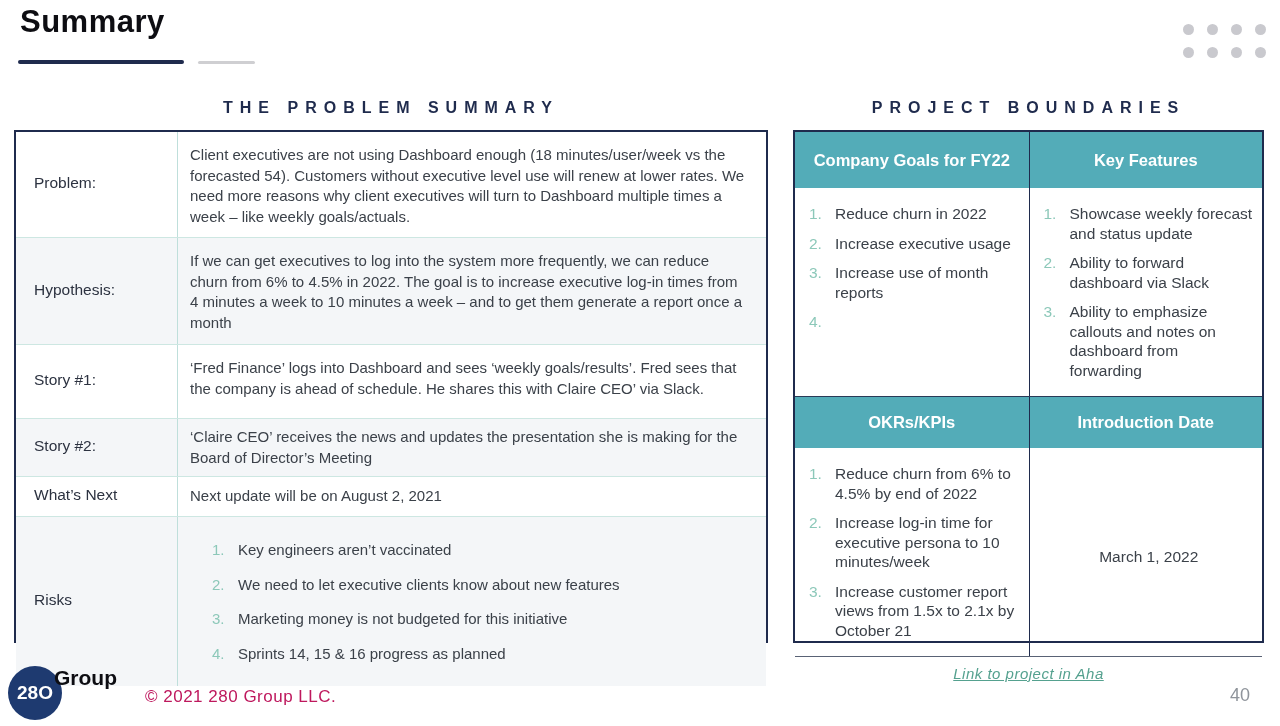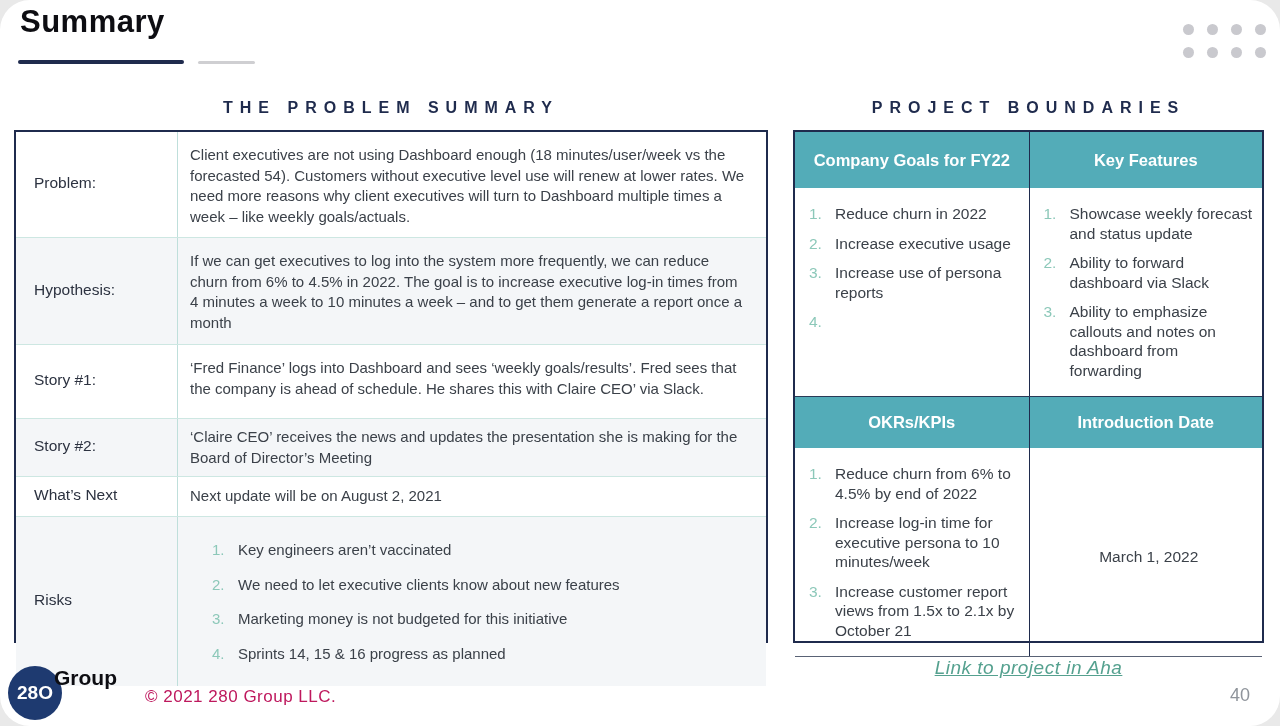--- a/index.html
+++ b/index.html
@@ -1,20 +1,20 @@
 <!DOCTYPE html>
 <html><head>
 <meta charset="utf-8">
 <style>
   * { margin:0; padding:0; box-sizing:border-box; }
   html,body { background:#e9e9e9; }
   .slide {
     position:relative; width:1280px; height:726px; margin:0 auto;
     background:#ffffff; overflow:hidden;
-    font-family:"Liberation Sans", sans-serif; color:#3b4149;border-radius:30px;
+    font-family:"Liberation Sans", sans-serif; color:#3b4149;
   }
   
   .title { position:absolute; left:20px; top:4px; font-size:31px; font-weight:800; color:#0d0d12; letter-spacing:.5px; }
   .rule-navy { position:absolute; left:18px; top:60px; width:166px; height:4px; background:#1f2b4d; border-radius:2px; }
   .rule-gray { position:absolute; left:198px; top:61px; width:57px; height:3px; background:#cfcfd2; border-radius:2px; }
   
   .dots { position:absolute; right:14px; top:24px; display:grid; grid-template-columns:repeat(4,11px); grid-gap:12px 13px; }
   .dot { width:11px; height:11px; border-radius:50%; background:#c9c9ce; }
   
   .sec-head { position:absolute; top:99px; font-size:16px; font-weight:700; color:#1f2b4d; letter-spacing:7px; text-align:center; }
@@ -58,21 +58,21 @@
     background:#53acb8; color:#ffffff; font-weight:700; font-size:16.5px;
     display:flex; align-items:center; justify-content:center; text-align:center;
     padding:0 18px; line-height:21px;
   }
   .rband.h2 { flex:0 0 52px; border-top:1px solid #2a3a57; }
   .rband.content { flex:0 0 177px; }
   .rband.content .rcell { padding:16px 8px 6px 14px; font-size:15.5px; color:#3b4149; }
   .rband.content ol.numlist li { margin-bottom:10px; }
   .rcell.date-cell { display:flex; align-items:center; justify-content:center; font-size:16px; color:#3b4149; }
   .rband.linkrow { flex:1; border-top:1px solid #596275; display:flex; align-items:center; justify-content:center; }
-  .aha-link { color:#55a18f; font-style:italic; font-size:19px; text-decoration:underline; letter-spacing:.5px; cursor:pointer; }
+  .aha-link { color:#55a18f; font-style:italic; font-size:15px; text-decoration:underline; letter-spacing:.5px; cursor:pointer;margin-top:8px; }
   
   .logo { position:absolute; left:8px; top:666px; display:flex; align-items:flex-start; }
   .logo-circle {
     width:54px; height:54px; border-radius:50%; background:#1e3a70;
     display:flex; align-items:center; justify-content:center;
     color:#ffffff; font-weight:700; font-size:19px; letter-spacing:0;
   }
   .logo-group { margin-left:-8px; color:#0d0d12; font-weight:700; font-size:21px; }
   .copyright { position:absolute; left:145px; top:687px; font-size:17px; color:#be185d; letter-spacing:.5px; }
   .page-num { position:absolute; right:30px; top:685px; font-size:18px; color:#8f949b; }
@@ -157,21 +157,21 @@
             <li>
               <span class="num">1.</span>
               <span class="li-text">Reduce churn in 2022</span>
             </li>
             <li>
               <span class="num">2.</span>
               <span class="li-text">Increase executive usage</span>
             </li>
             <li>
               <span class="num">3.</span>
-              <span class="li-text">Increase use of persona reports</span>
+              <span class="li-text">Increase use of month reports</span>
             </li>
             <li>
               <span class="num">4.</span>
             </li>
           </ol>
       </div>
       <div class="rcell">
         <ol class="numlist">
             <li>
               <span class="num">1.</span>

